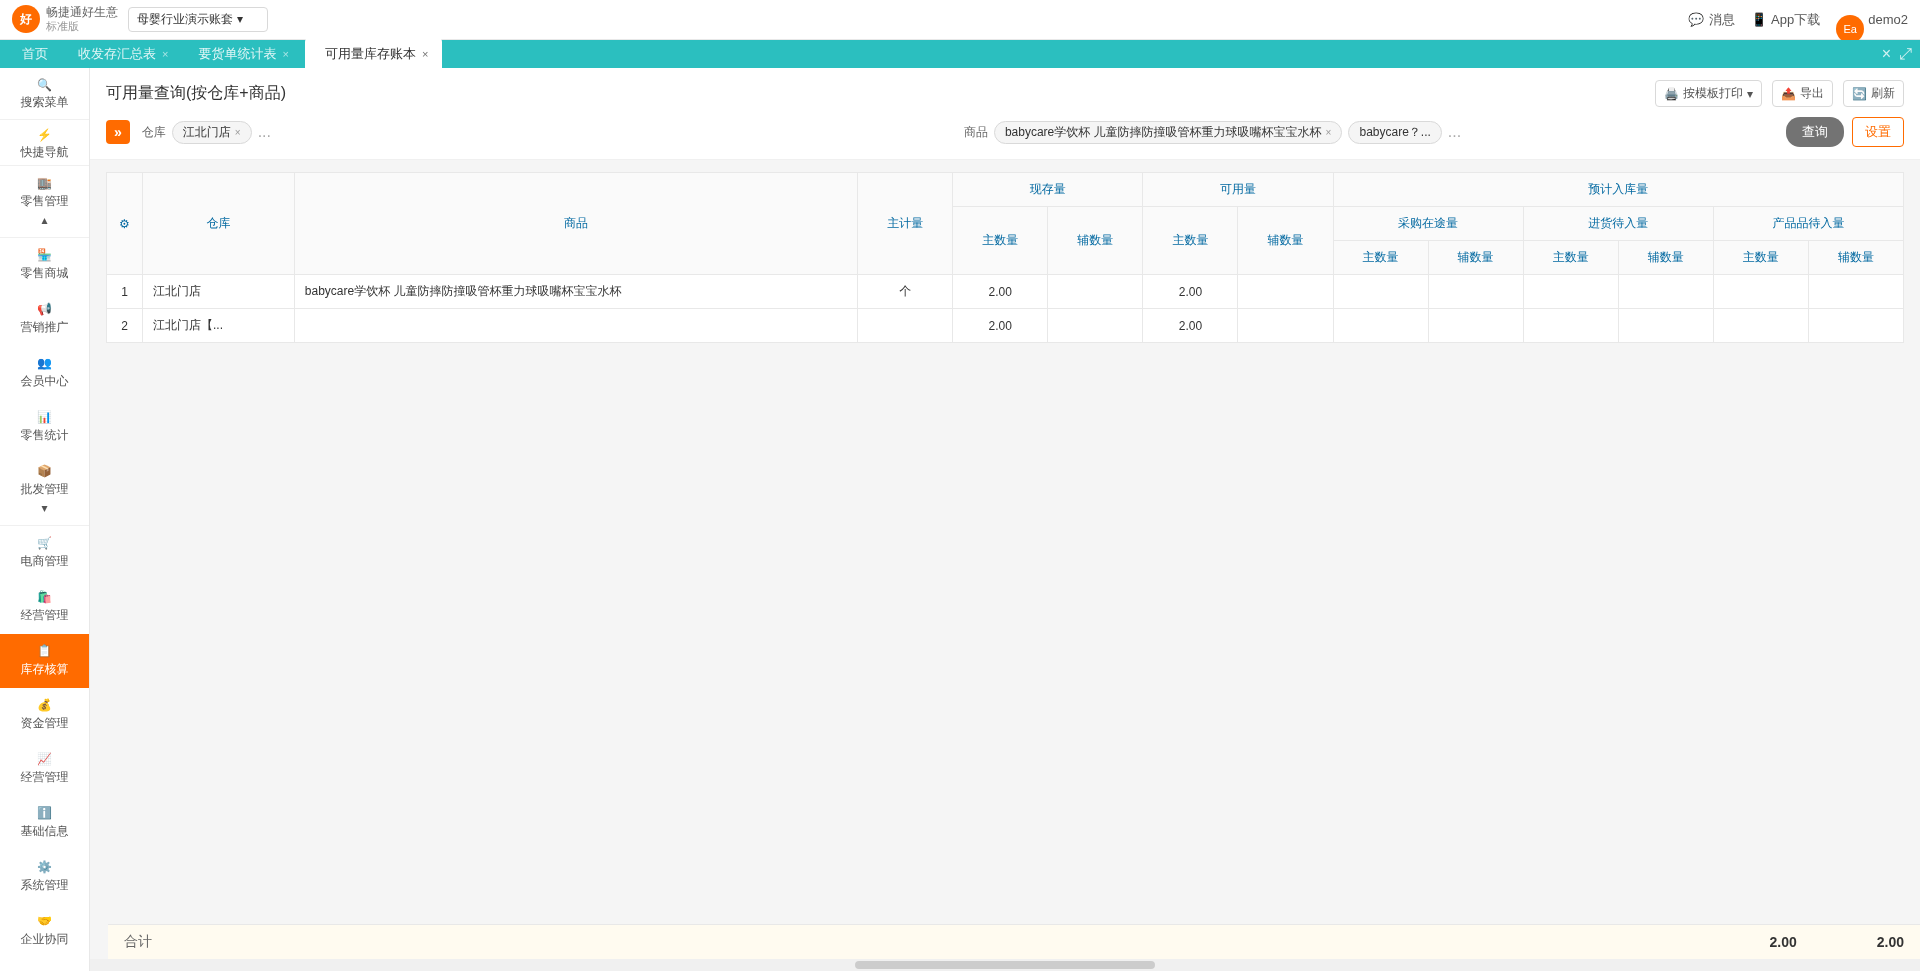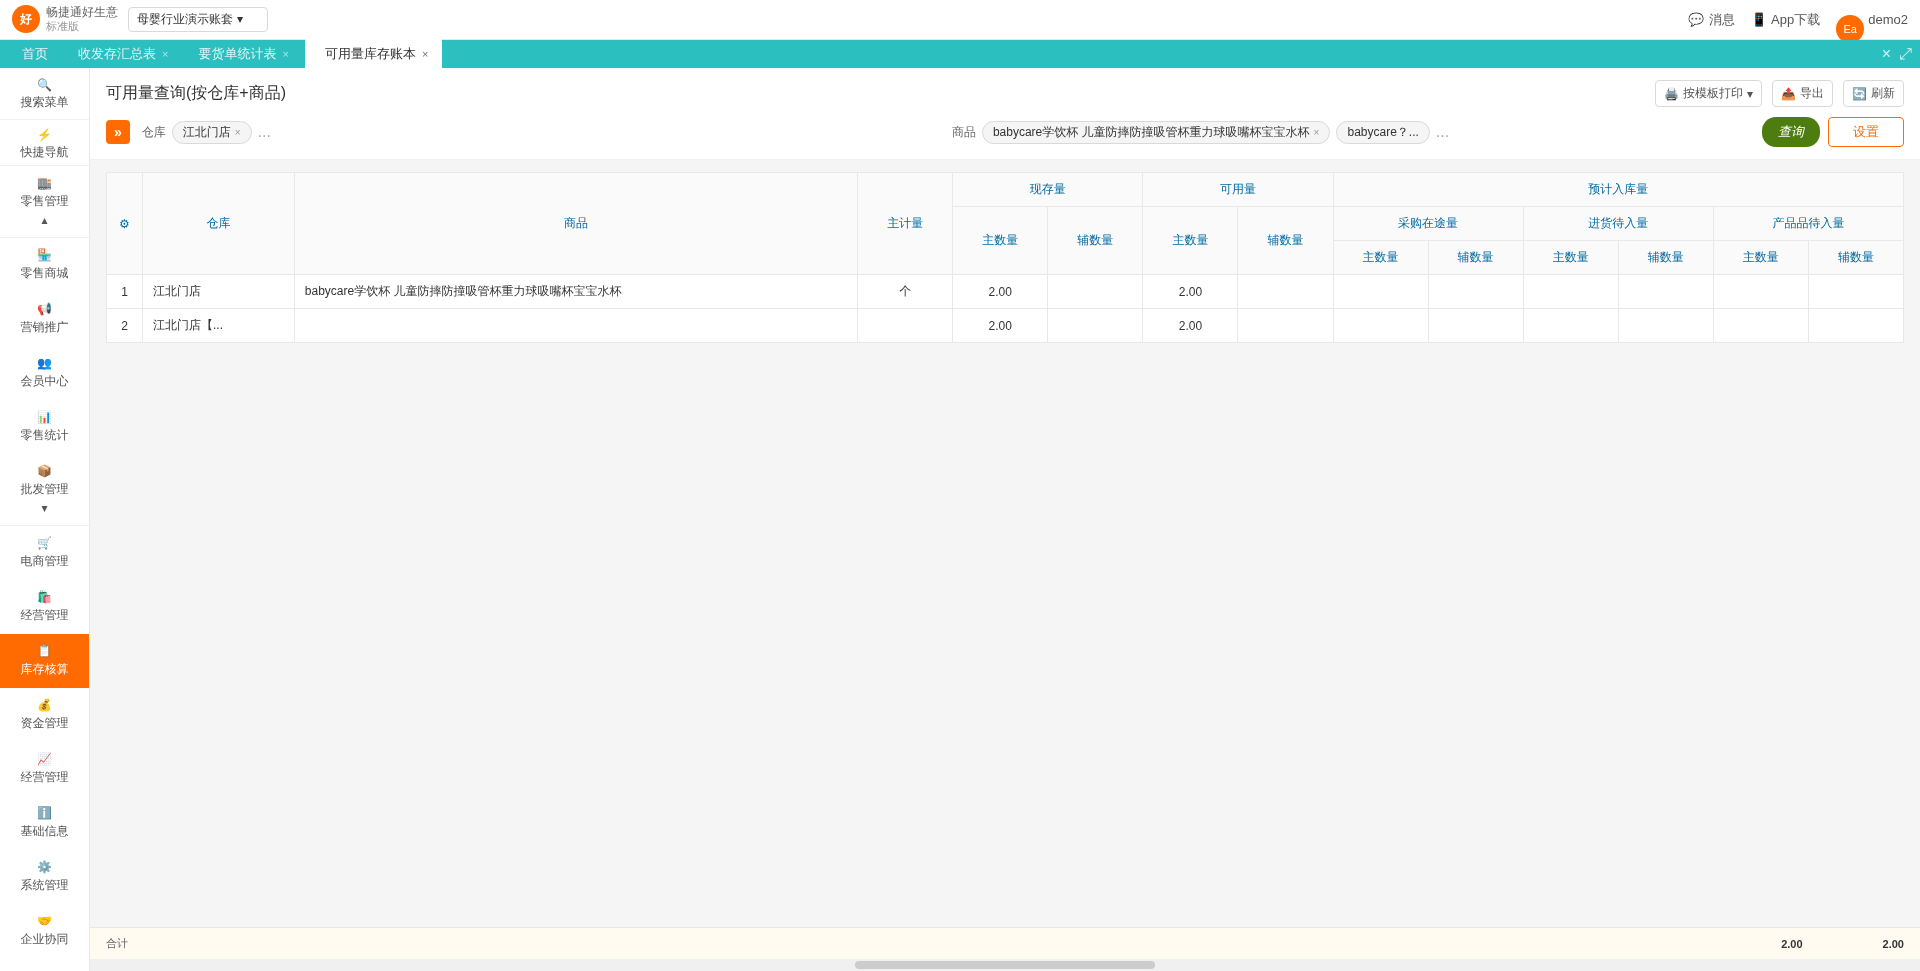--- a/index.html
+++ b/index.html
@@ -187,35 +187,34 @@
       color: #333;
       display: flex;
       align-items: center;
       gap: 4px;
       cursor: default;
     }
     .filter-tag .tag-close { cursor: pointer; color: #999; font-size: 10px; }
     .filter-more { color: #aaa; cursor: pointer; font-size: 16px; }
     .filter-actions { display: flex; gap: 8px; margin-left: auto; }
     .btn-query {
-      background: #4d7c0f;
+      background: #737373;
       color: white;
       border: none;
       border-radius: 14px;
       padding: 5px 16px;
       cursor: pointer;
       font-size: 13px;
-      font-style: italic;
     }
     .btn-settings {
       background: #fff;
       color: #ff6b00;
       border: 1px solid #ff6b00;
       border-radius: 4px;
-      padding: 5px 24px;
+      padding: 5px 12px;
       cursor: pointer;
       font-size: 13px;
     }
 
     
     .table-container {
       flex: 1;
       overflow: auto;
       padding: 12px 16px;
     }
@@ -239,23 +238,24 @@
     .data-table .text-left { text-align: left; }
     .settings-col { width: 36px; background: #fafafa; }
 
     
     .total-bar {
       background: #fffbf0;
       border-top: 1px solid #e8e8e8;
       padding: 8px 16px;
       display: flex;
       align-items: center;
-      font-size: 11px;
+      font-size: 14px;
       font-weight: 500;
       flex-shrink: 0;
+      margin-left: 18px;
     }
     .total-bar .total-label { color: #666; min-width: 140px; }
     .total-bar .total-value { color: #333; font-weight: bold; }
 
     
     .scrollbar-area {
       height: 12px;
       background: #f0f0f0;
       flex-shrink: 0;
     }

